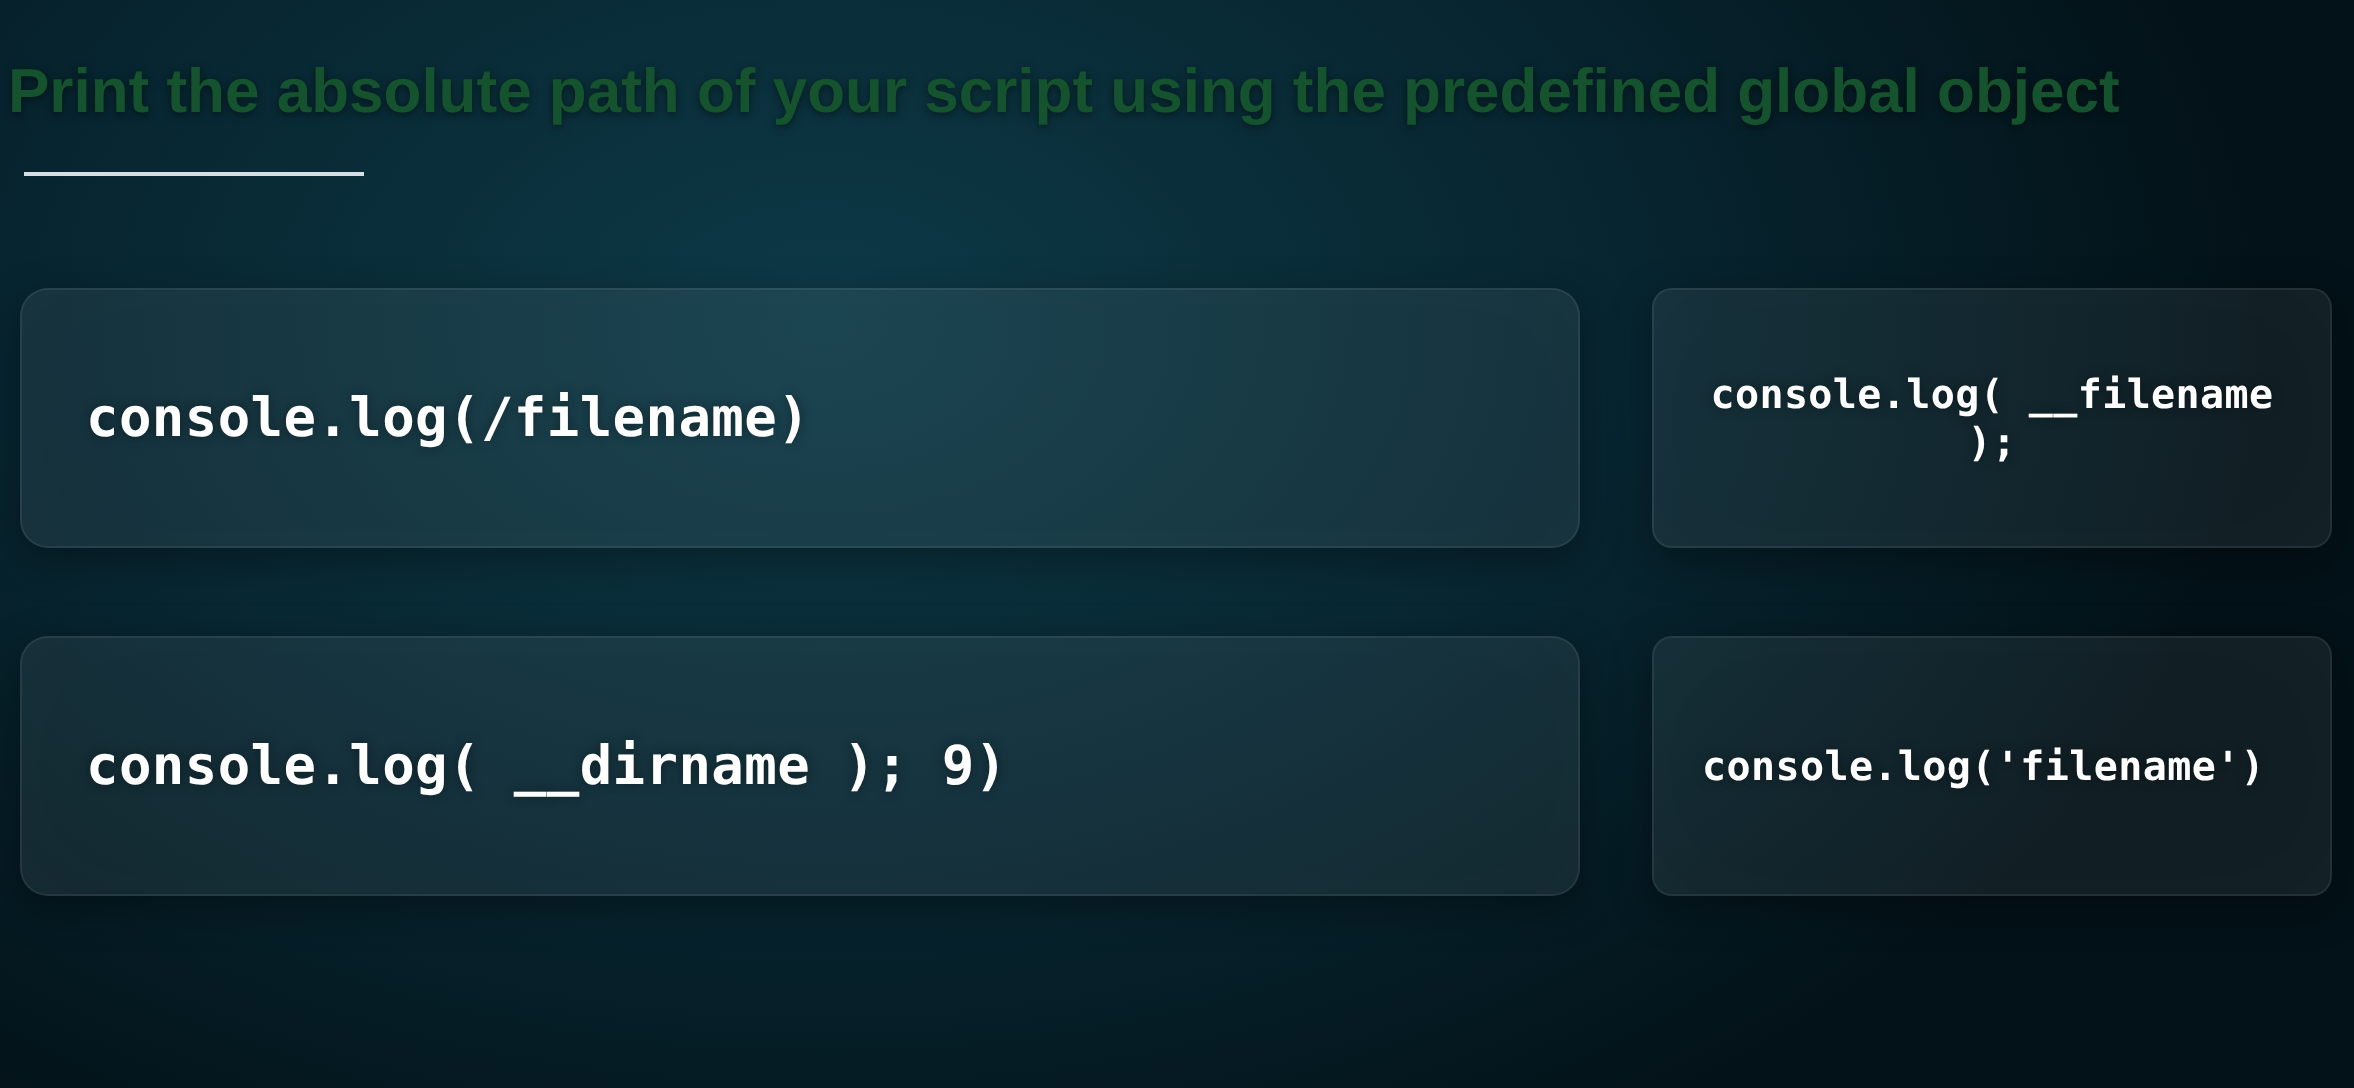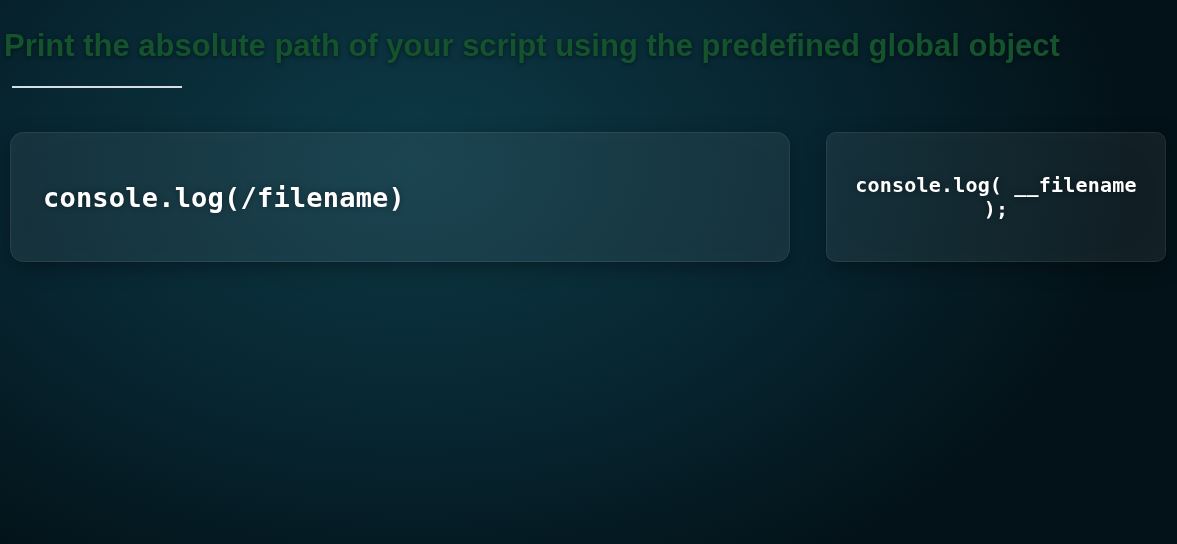--- a/index.html
+++ b/index.html
@@ -23,21 +23,21 @@
     border-bottom: 2px solid #d6dee4;
     margin-left: 8px;
     vertical-align: baseline;
     transform: translateY(-4px);
   }
   .grid {
     display: grid;
     grid-template-columns: 780px 340px;
     column-gap: 36px;
     row-gap: 44px;
-    margin-top: 32px;
+    margin-top: 44px;
     padding-left: 10px;
   }
   .opt {
     background: rgba(255,255,255,0.06);
     border: 1px solid rgba(255,255,255,0.08);
     border-radius: 14px;
     min-height: 130px;
     display: flex;
     align-items: center;
     padding: 26px 32px;
@@ -68,13 +68,19 @@
   <span class="blank"></span>
 </div>
 
 <div class="grid">
   <div class="opt">
     <code>console.log(/filename)</code>
   </div>
   <div class="opt small">
     <code>console.log( __filename );</code>
   </div>
+  <div class="opt">
+    <code>console.log( __dirname ); 9)</code>
+  </div>
+  <div class="opt small">
+    <code>console.log('filename')</code>
+  </div>
 </div>
 
 </body></html>

